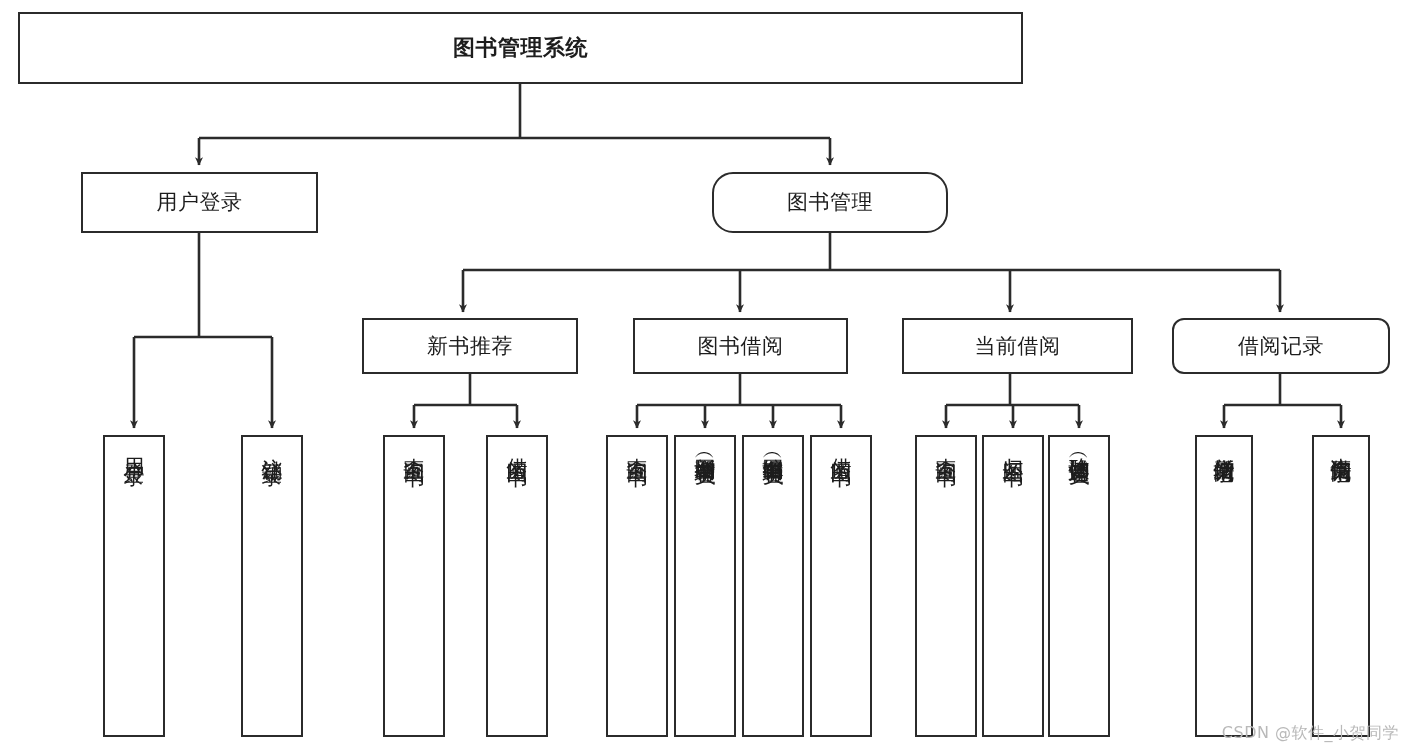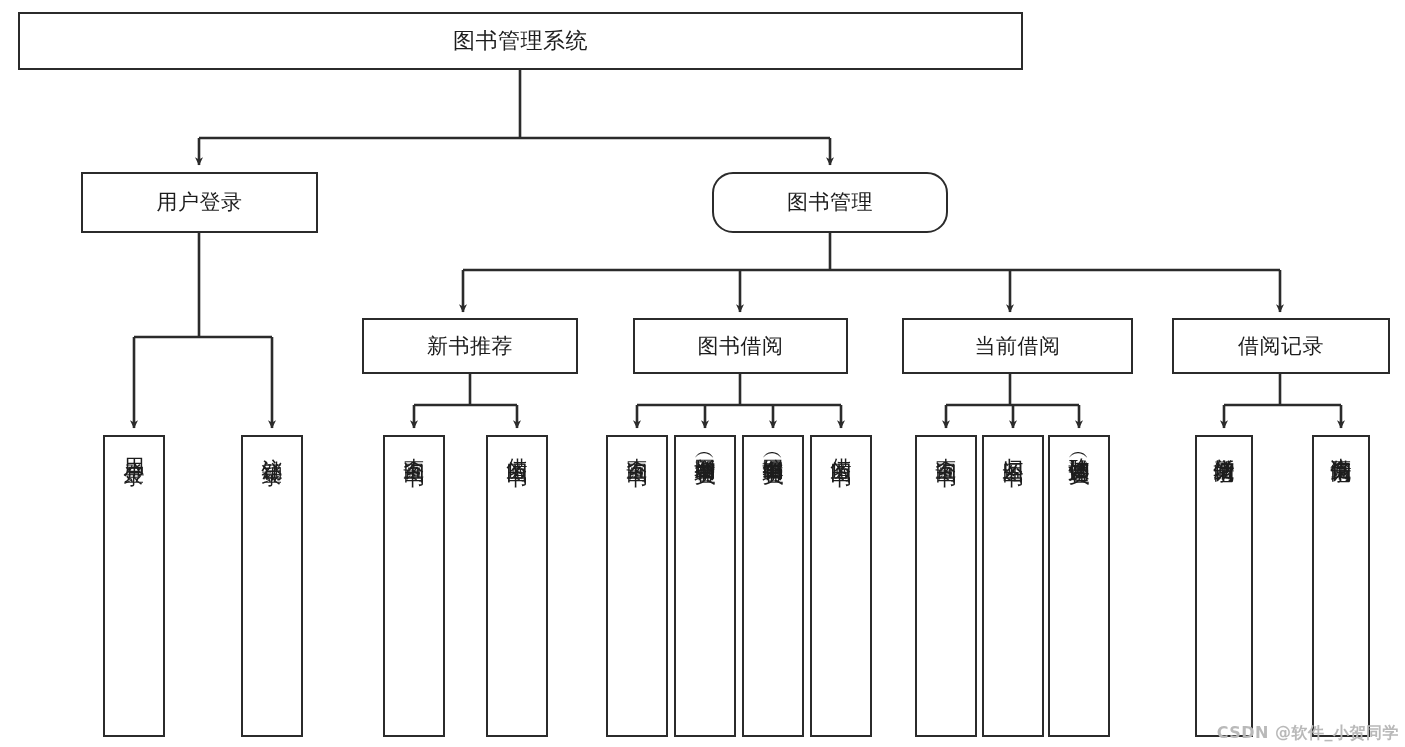--- a/index.html
+++ b/index.html
@@ -67,21 +67,20 @@
     letter-spacing: 1px;
   }
   #watermark {
     position: absolute;
     right: 6px;
     bottom: 3px;
     font-size: 16px;
     color: #b9b9b9;
     white-space: nowrap;
     letter-spacing: 0.5px;
-    font-weight: bold;
   }
 </style>
 </head>
 <body>
 
 <div id="diagram-root">
 
   <svg id="edge-layer" viewBox="0 0 1405 747" width="1405" height="747" xmlns="http://www.w3.org/2000/svg">
     <defs>
       <marker id="arrowhead" markerWidth="10" markerHeight="10" refX="8.4" refY="4" orient="auto" markerUnits="userSpaceOnUse">
@@ -125,21 +124,21 @@
       <path d="M 1013 405 L 1013 428" marker-end="url(#arrowhead)"></path>
       <path d="M 1079 405 L 1079 428" marker-end="url(#arrowhead)"></path>
 
       <path d="M 1280 374 L 1280 405"></path>
       <path d="M 1224 405 L 1341 405"></path>
       <path d="M 1224 405 L 1224 428" marker-end="url(#arrowhead)"></path>
       <path d="M 1341 405 L 1341 428" marker-end="url(#arrowhead)"></path>
     </g>
   </svg>
 
-  <div class="node root h" style="left:18px; top:12px; width:1005px; height:58px;">
+  <div class="node root h" style="left:18px; top:12px; width:1005px; height:72px;font-weight:bold;">
     <span class="label">图书管理系统</span>
   </div>
 
   <div class="node h" style="left:81px; top:172px; width:237px; height:61px;">
     <span class="label">用户登录</span>
   </div>
 
   <div class="node h" style="left:712px; top:172px; width:236px; height:61px;border-radius:21px;">
     <span class="label">图书管理</span>
   </div>
@@ -149,21 +148,21 @@
   </div>
 
   <div class="node h" style="left:362px; top:318px; width:216px; height:56px;">
     <span class="label">新书推荐</span>
   </div>
 
   <div class="node h" style="left:902px; top:318px; width:231px; height:56px;">
     <span class="label">当前借阅</span>
   </div>
 
-  <div class="node h" style="left:1172px; top:318px; width:218px; height:56px;">
+  <div class="node h" style="left:1172px; top:318px; width:218px; height:56px;border-radius:12px;">
     <span class="label">借阅记录</span>
   </div>
 
   <div class="node v" style="left:103px; top:435px; width:62px; height:302px;">
     <span class="label">用户登录</span>
   </div>
 
   <div class="node v" style="left:241px; top:435px; width:62px; height:302px;">
     <span class="label">注销登录</span>
   </div>

